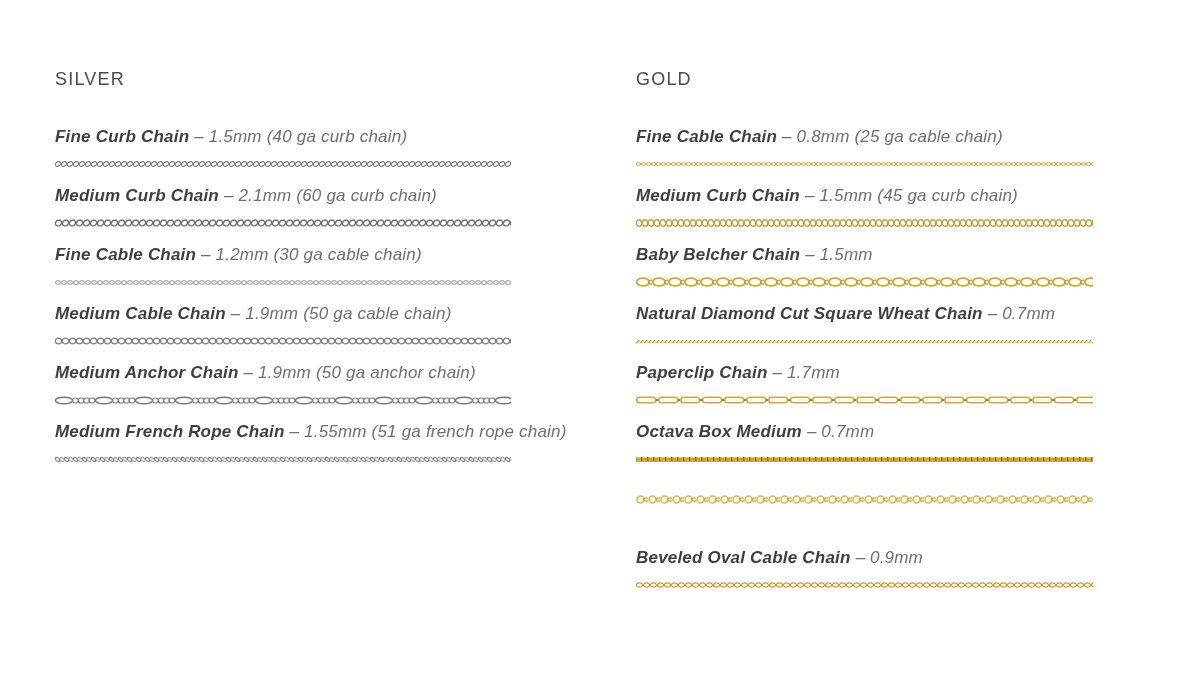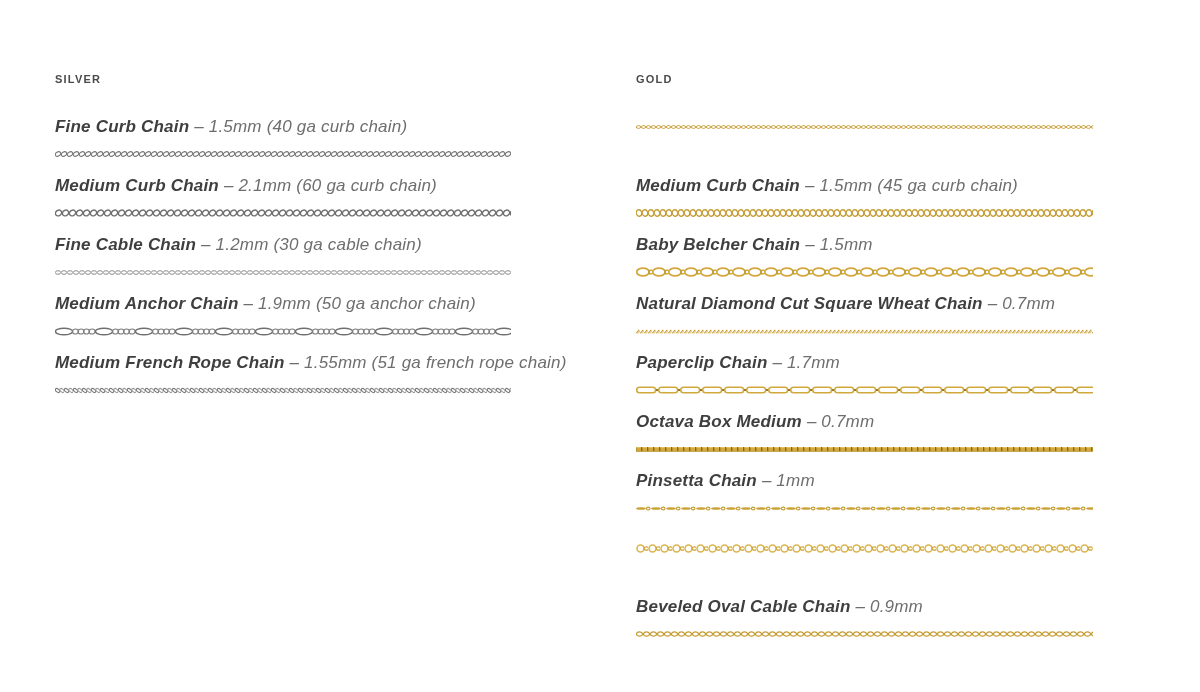--- a/index.html
+++ b/index.html
@@ -9,26 +9,26 @@
     background: #ffffff;
     font-family: "Liberation Sans", sans-serif;
     position: relative;
     overflow: hidden;
   }
   .page { position: absolute; inset: 0; }
   .col { position: absolute; top: 0; padding-top: 71px; }
   .col-silver { left: 55px;  width: 456px; }
   .col-gold   { left: 636px; width: 457px; }
   .col-title {
-    font-size: 11px;
-    font-weight: bold;
+    font-size: 18px;
+    font-weight: normal;
     letter-spacing: 1.2px;
     color: #4a4a4a;
     line-height: 16px;
-    margin: 0 0 30px 0;
+    margin: 0 0 40px 0;
   }
   .chain-item { height: 59px; }
   .row-label {
     margin: 0;
     font-size: 17px;
     line-height: 19px;
     color: #6e6e6e;
     white-space: nowrap;
     font-style: italic;
   }
@@ -146,20 +146,30 @@
     <p class="row-label">
       <span class="chain-name">Fine Cable Chain</span><span class="dash">–</span><span class="chain-spec">1.2mm (30 ga cable chain)</span>
     </p>
     <div class="chain-wrap">
       <svg class="chain-svg" preserveAspectRatio="none" height="5">
         <rect x="0" y="0" width="100%" height="100%" fill="url(#cable-fine-silver)"></rect>
       </svg>
     </div>
   </div>
 
+  <div class="chain-item">
+    <p class="row-label">
+      <span class="chain-name">Medium Cable Chain</span><span class="dash">–</span><span class="chain-spec">1.9mm (50 ga cable chain)</span>
+    </p>
+    <div class="chain-wrap">
+      <svg class="chain-svg" preserveAspectRatio="none" height="8">
+        <rect x="0" y="0" width="100%" height="100%" fill="url(#cable-medium-silver)"></rect>
+      </svg>
+    </div>
+  </div>
 
   <div class="chain-item">
     <p class="row-label">
       <span class="chain-name">Medium Anchor Chain</span><span class="dash">–</span><span class="chain-spec">1.9mm (50 ga anchor chain)</span>
     </p>
     <div class="chain-wrap">
       <svg class="chain-svg" preserveAspectRatio="none" height="9">
         <rect x="0" y="0" width="100%" height="100%" fill="url(#anchor-silver)"></rect>
       </svg>
     </div>
@@ -175,20 +185,23 @@
       </svg>
     </div>
   </div>
 </div>
   </section>
 
   <section class="col col-gold">
     <h2 class="col-title">GOLD</h2>
     <div class="items">
   <div class="chain-item">
+    <p class="row-label">
+      <span class="chain-name">Fine Cable Chain</span><span class="dash">–</span><span class="chain-spec">0.8mm (25 ga cable chain)</span>
+    </p>
     <div class="chain-wrap">
       <svg class="chain-svg" preserveAspectRatio="none" height="4">
         <rect x="0" y="0" width="100%" height="100%" fill="url(#cable-fine-gold)"></rect>
       </svg>
     </div>
   </div>
 
   <div class="chain-item">
     <p class="row-label">
       <span class="chain-name">Medium Curb Chain</span><span class="dash">–</span><span class="chain-spec">1.5mm (45 ga curb chain)</span>
@@ -237,30 +250,20 @@
     <p class="row-label">
       <span class="chain-name">Octava Box Medium</span><span class="dash">–</span><span class="chain-spec">0.7mm</span>
     </p>
     <div class="chain-wrap">
       <svg class="chain-svg" preserveAspectRatio="none" height="6">
         <rect x="0" y="0" width="100%" height="100%" fill="url(#box-gold)"></rect>
       </svg>
     </div>
   </div>
 
-  <div class="chain-item">
-    <p class="row-label">
-      <span class="chain-name">Pinsetta Chain</span><span class="dash">–</span><span class="chain-spec">1mm</span>
-    </p>
-    <div class="chain-wrap">
-      <svg class="chain-svg" preserveAspectRatio="none" height="5">
-        <rect x="0" y="0" width="100%" height="100%" fill="url(#pinsetta-gold)"></rect>
-      </svg>
-    </div>
-  </div>
 
   <div class="chain-item">
     <div class="chain-wrap">
       <svg class="chain-svg" preserveAspectRatio="none" height="9">
         <rect x="0" y="0" width="100%" height="100%" fill="url(#flatoval-gold)"></rect>
       </svg>
     </div>
   </div>
 
   <div class="chain-item">

